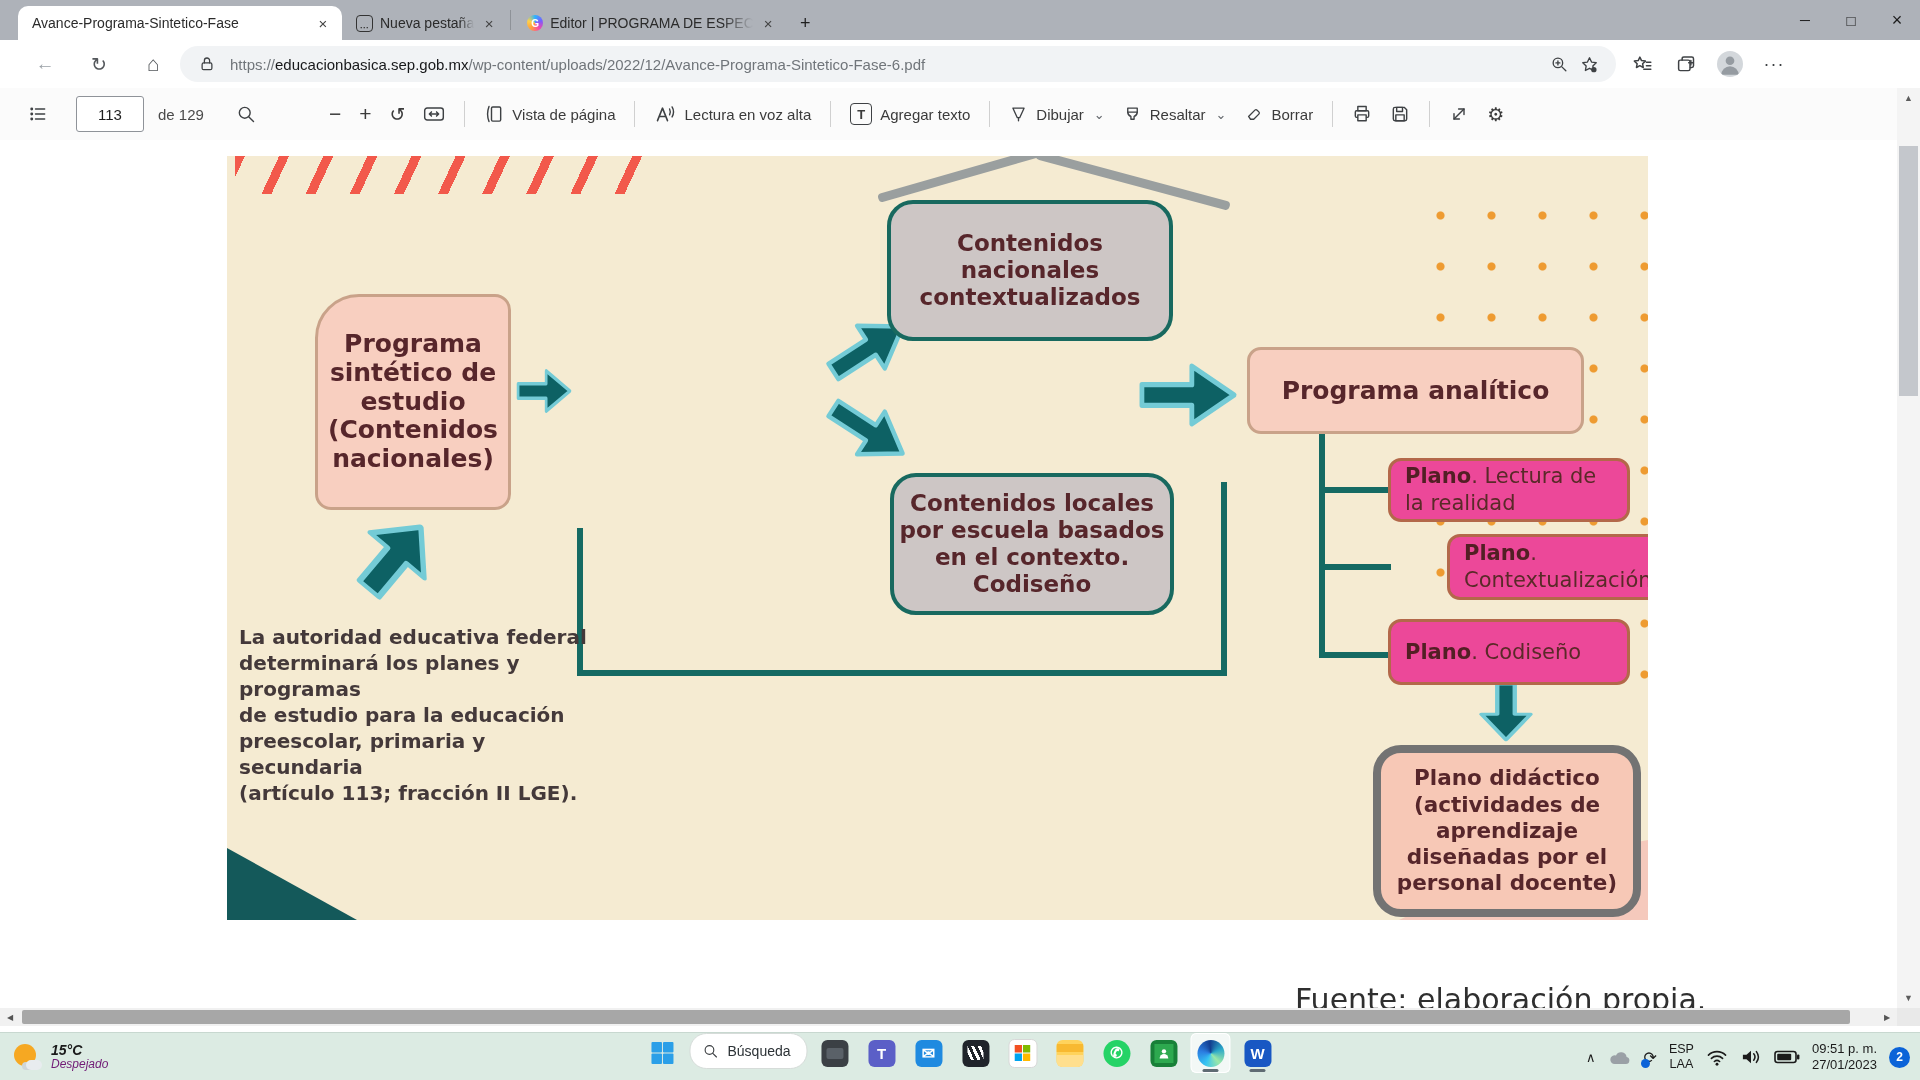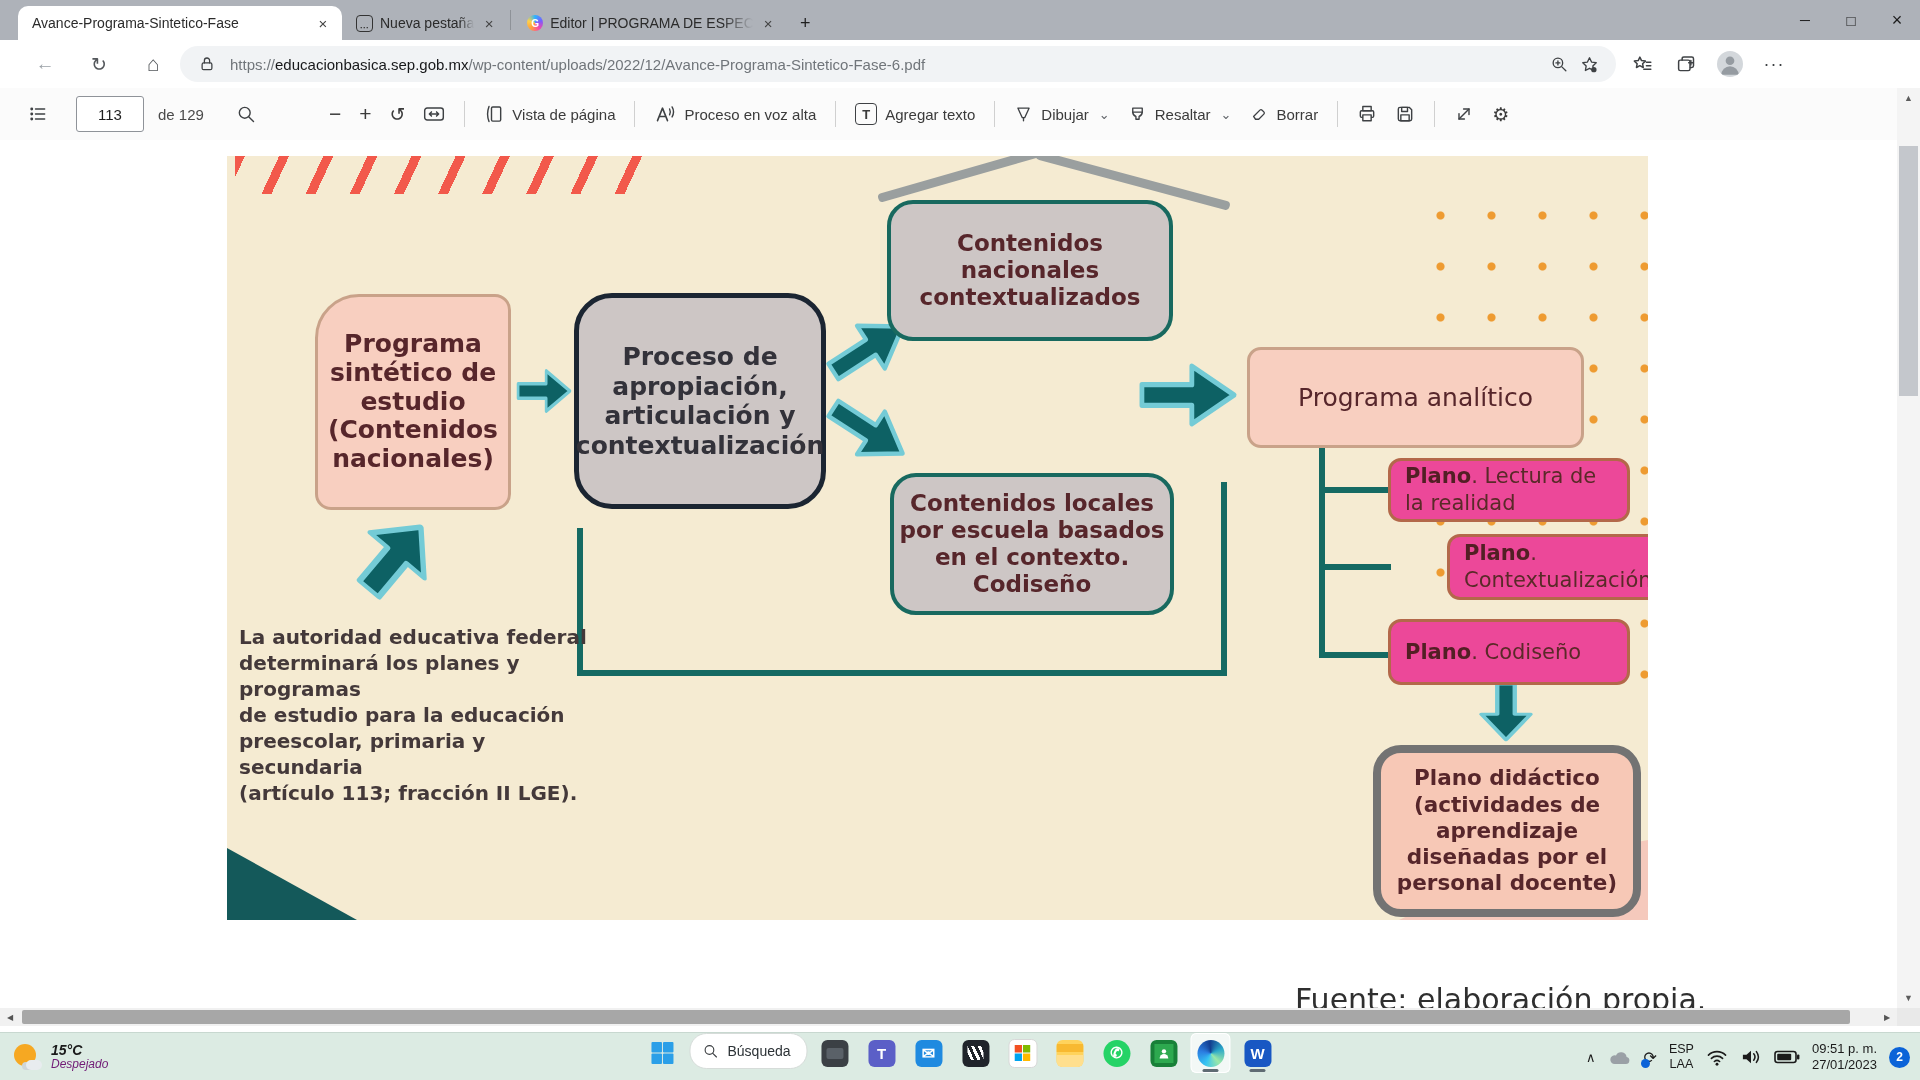--- a/index.html
+++ b/index.html
@@ -233,21 +233,21 @@
     </div>
     <div class="tb-sep"></div>
     <div class="tbtn">
       <svg width="22" height="20" viewBox="0 0 26 24">
           <g class="sicon">
             <path d="M4 20 L10 5 L16 20 M6.2 15 h7.6" stroke-width="1.9"></path>
             <path d="M18.5 6 a8 8 0 0 1 0 7"></path>
             <path d="M21.5 3.5 a12 12 0 0 1 0 12"></path>
           </g>
         </svg>
-      <span>Proceso en voz alta</span>
+      <span>Lectura en voz alta</span>
     </div>
     <div class="tb-sep"></div>
     <div class="tbtn">
       <span style="width:20px;height:20px;border:1.7px solid #3e4144;border-radius:4px;display:flex;align-items:center;justify-content:center;font-size:13px;font-weight:bold;">T</span>
       <span>Agregar texto</span>
     </div>
     <div class="tb-sep"></div>
     <div class="tbtn">
       <svg width="19" height="19" viewBox="0 0 24 24">
           <g class="sicon">
@@ -352,41 +352,35 @@
         </svg>
 
       <div class="dbox pink" style="left:88px;top:138px;width:196px;height:216px;border-radius:44px 16px 16px 16px;font-size:25px;font-weight:600;line-height:1.15;">
         <div>Programa</div>
         <div>sintético de</div>
         <div>estudio</div>
         <div>(Contenidos</div>
         <div>nacionales)</div>
       </div>
 
-      <div class="dbox grayb navyborder" style="left:347px;top:137px;width:252px;height:216px;border-radius:38px;font-size:25px;font-weight:600;line-height:1.18;">
-        <div>Proceso de</div>
-        <div>apropiación,</div>
-        <div>articulación y</div>
-        <div>contextualización</div>
-      </div>
 
       <div class="dbox grayb tealborder" style="left:663px;top:317px;width:284px;height:142px;border-radius:26px;font-size:23px;font-weight:600;line-height:1.18;">
         <div>Contenidos locales</div>
         <div>por escuela basados</div>
         <div>en el contexto.</div>
         <div style="font-weight:800;">Codiseño</div>
       </div>
 
       <div class="dbox grayb tealborder" style="left:660px;top:44px;width:286px;height:141px;border-radius:26px;font-size:23px;font-weight:600;line-height:1.18;">
         <div>Contenidos</div>
         <div>nacionales</div>
         <div style="font-weight:800;">contextualizados</div>
       </div>
 
-      <div class="dbox pink" style="left:1020px;top:191px;width:337px;height:101px;border-radius:14px;font-size:25px;font-weight:400;text-align:right;">
+      <div class="dbox pink" style="left:1020px;top:191px;width:337px;height:87px;border-radius:14px;font-size:25px;font-weight:700;text-align:right;">
         <div>Programa analítico</div>
       </div>
 
       <div class="planobox" style="left:1161px;top:302px;width:242px;height:64px;">
           <div><b>Plano</b><span>. Lectura de la realidad</span></div>
         </div>
       <div class="planobox" style="left:1220px;top:378px;width:250px;height:66px;">
           <div><b>Plano</b><span>. Contextualización</span></div>
         </div>
       <div class="planobox" style="left:1161px;top:463px;width:242px;height:66px;">

